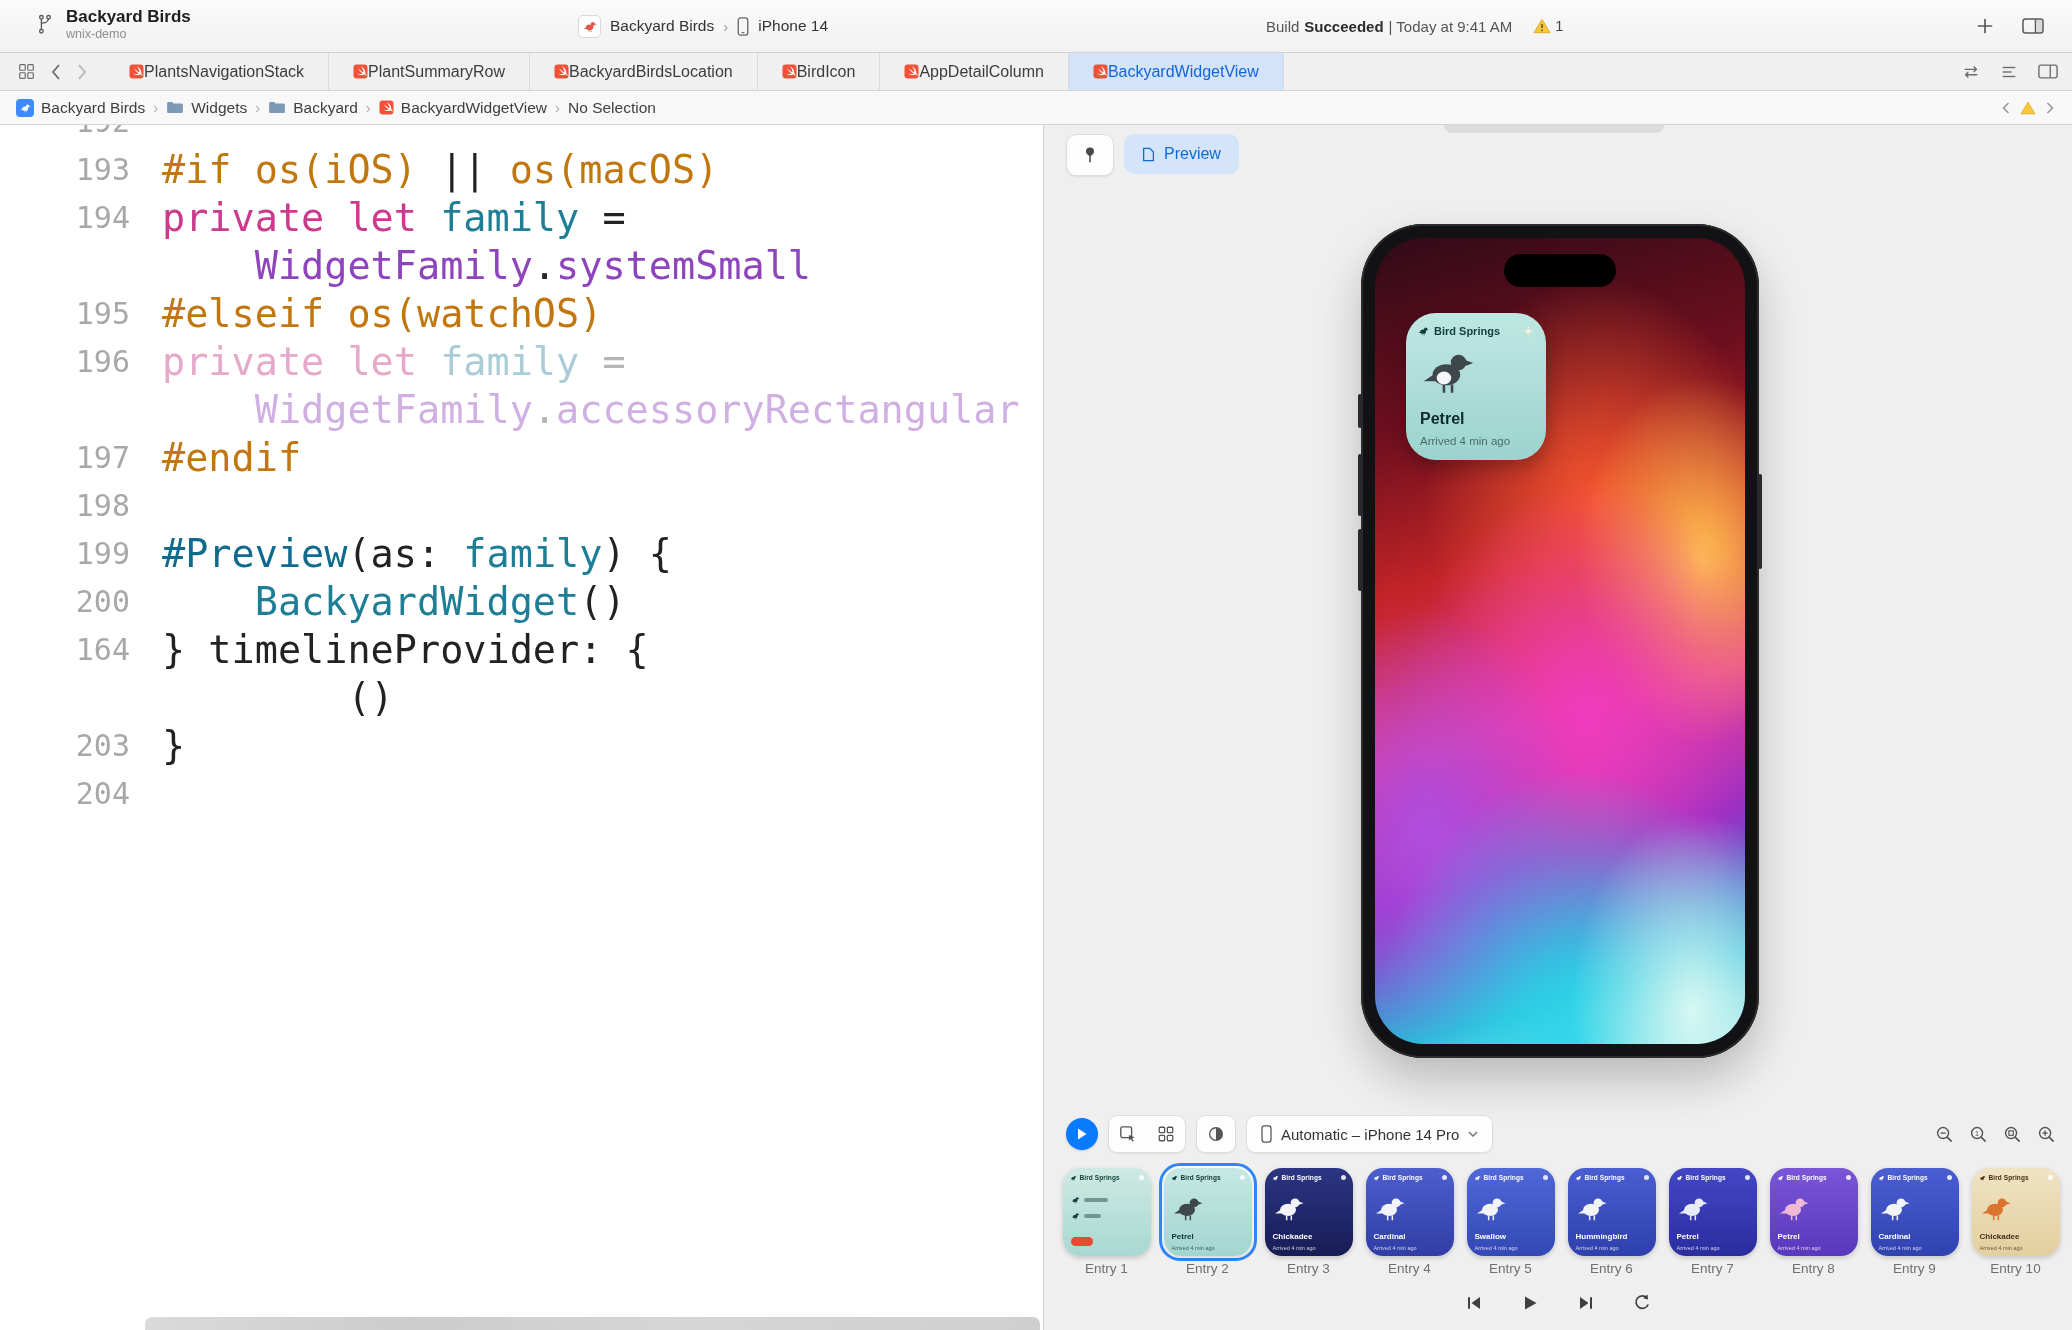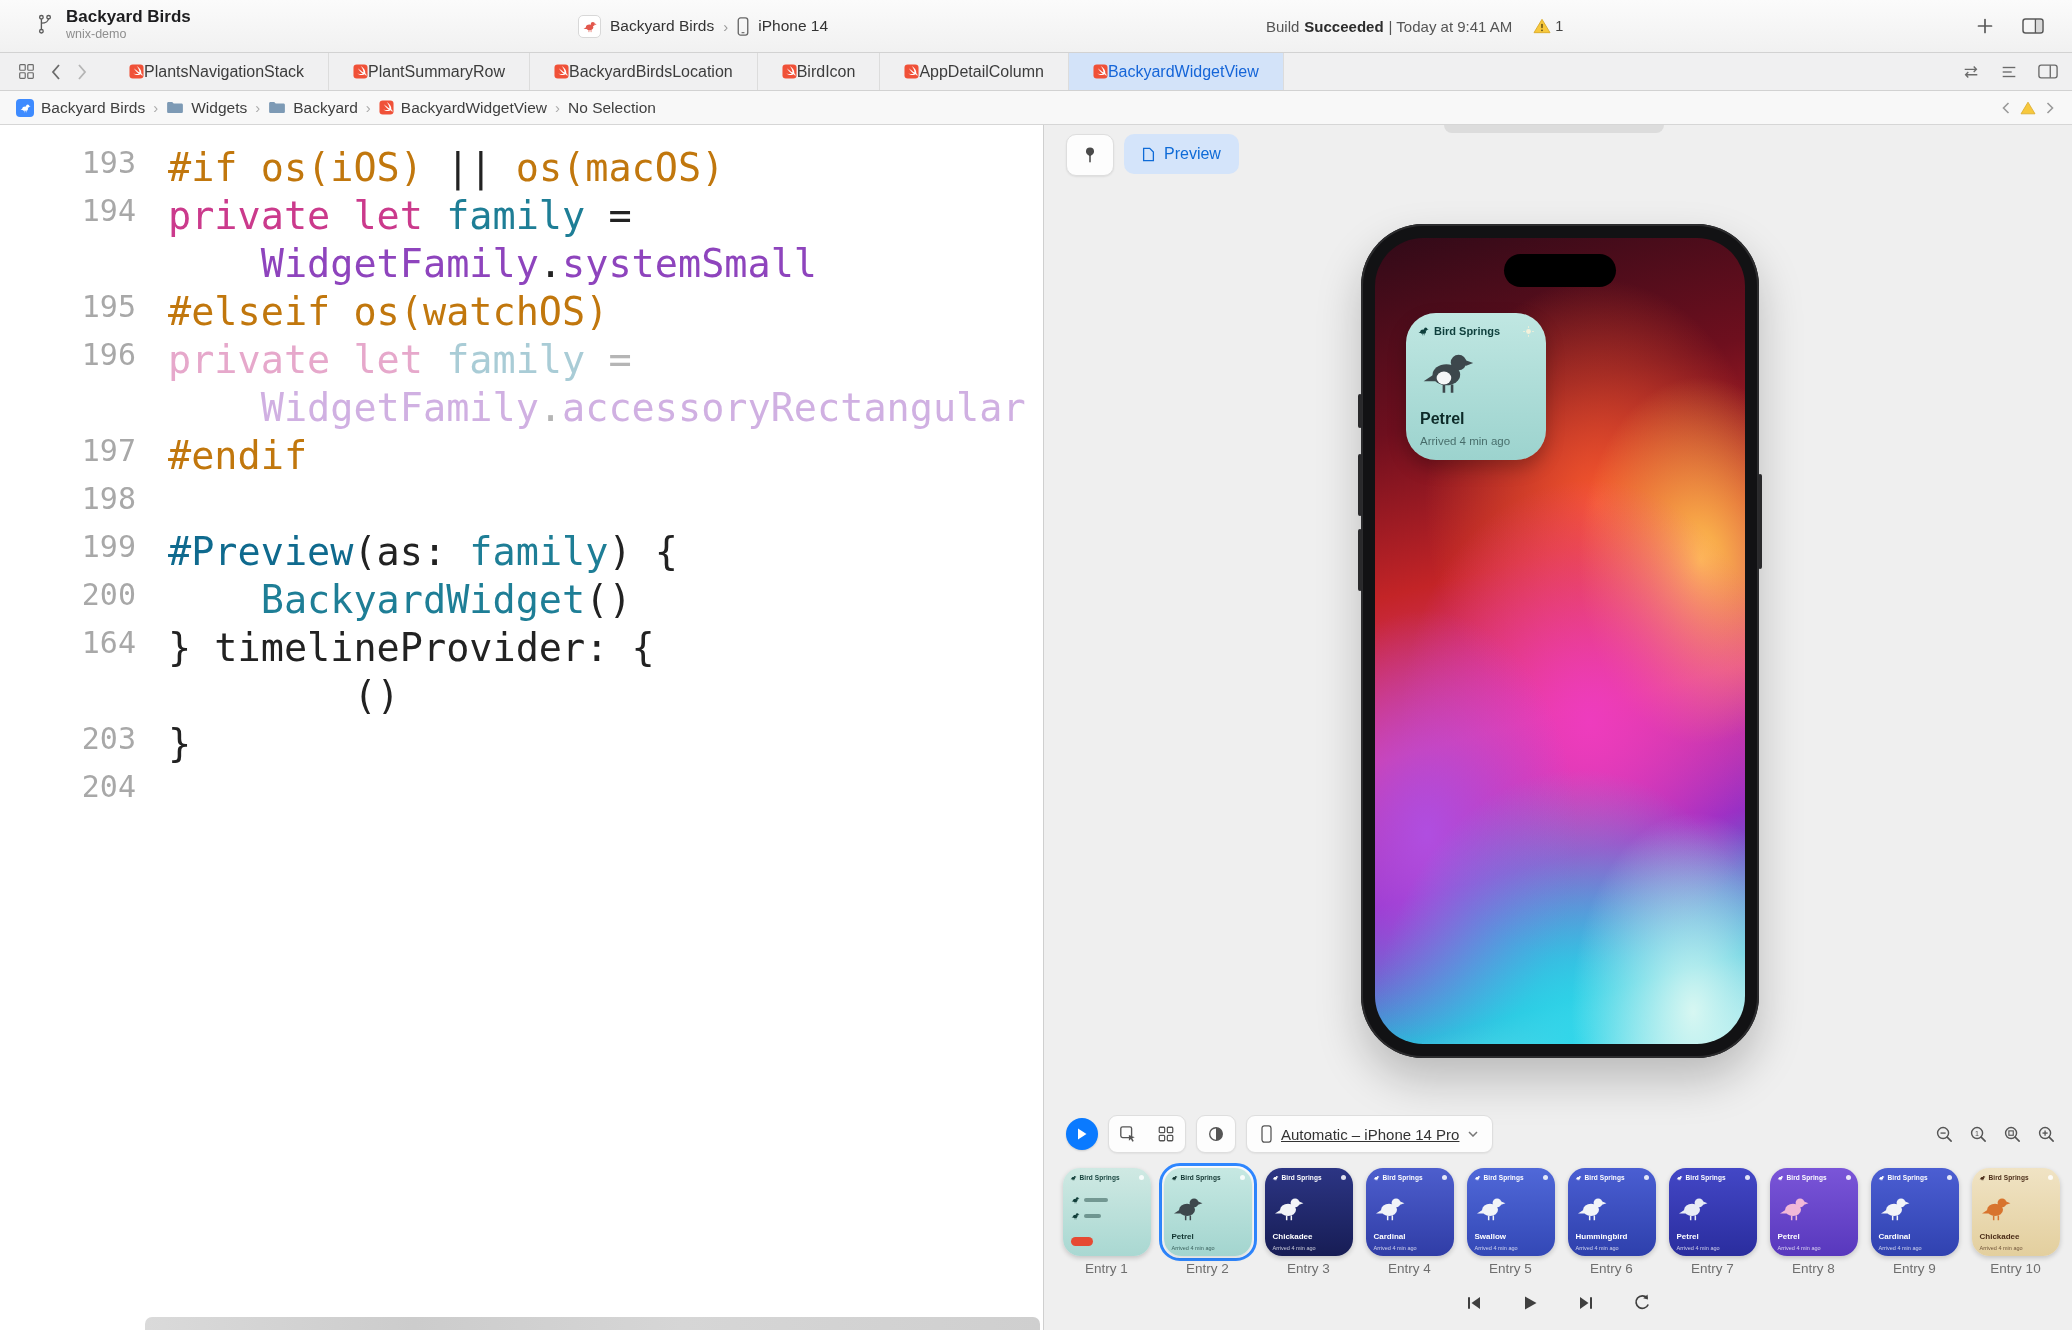--- a/index.html
+++ b/index.html
@@ -28,21 +28,21 @@
   .tabbar-right{position:absolute;right:14px;top:53px;height:37px;display:flex;align-items:center;gap:20px;}
   
   .jumpbar{position:absolute;top:91px;left:0;right:0;height:33px;background:#f8f8f8;border-bottom:1px solid #d6d6d6;display:flex;align-items:center;padding-left:16px;gap:8px;font-size:15.5px;color:#3f3f3f;}
   .bc-item{display:flex;align-items:center;gap:7px;}
   .bc-sep{color:#ababab;font-size:15px;}
   .bc-app{width:18px;height:18px;border-radius:4px;background:#3e8bff;display:flex;align-items:center;justify-content:center;}
   .jump-right{position:absolute;right:18px;display:flex;align-items:center;gap:10px;}
   
   .editor{position:absolute;left:0;top:125px;bottom:0;width:1043px;background:#fff;overflow:hidden;}
   .code-wrap{margin-top:-28px;}
-  .code-line{display:flex;height:48px;margin-left:6px;}
+  .code-line{display:flex;height:48px;align-items:center;}
   .lnum{width:130px;flex:none;text-align:right;padding-right:32px;color:#a8a8a8;
         font-family:"DejaVu Sans Mono",monospace;font-size:30px;}
   .ctext{font-family:"DejaVu Sans Mono",monospace;font-size:38.5px;white-space:pre;letter-spacing:0;}
   .tk-dir{color:#c1770d;}
   .tk-kw{color:#cb3a8c;font-weight:500;}
   .tk-decl{color:#1e7e96;}
   .tk-type{color:#8e44bd;}
   .tk-macro{color:#0f6a8e;}
   .tk-plain{color:#222;}
   .tk-kw-f{color:#e6a8cb;}
@@ -75,21 +75,21 @@
   .widget-head{display:flex;align-items:center;gap:5px;font-size:11px;font-weight:700;color:#0e3f3c;}
   .widget-head .spacer{flex:1;}
   .widget-bird{position:absolute;left:16px;top:34px;}
   .widget-title{position:absolute;left:14px;bottom:32px;font-size:16px;font-weight:700;color:#0d2a28;}
   .widget-sub{position:absolute;left:14px;bottom:13px;font-size:11.5px;color:rgba(13,42,40,.62);}
   
   .controls{position:absolute;left:22px;right:16px;top:988px;height:42px;display:flex;align-items:center;gap:10px;}
   .play-btn{width:32px;height:32px;border-radius:50%;background:#0a7aff;display:flex;align-items:center;justify-content:center;box-shadow:0 1px 2px rgba(0,0,0,.15);}
   .ctl-pill{height:36px;background:#fdfdfd;border:1px solid #dedede;border-radius:9px;display:flex;align-items:center;box-shadow:0 1px 2px rgba(0,0,0,.06);}
   .ctl-cell{width:38px;height:36px;display:flex;align-items:center;justify-content:center;}
-  .device-pill{height:36px;background:#fdfdfd;border:1px solid #dedede;border-radius:9px;display:flex;align-items:center;gap:9px;padding:0 14px;font-size:15px;color:#333;box-shadow:0 1px 2px rgba(0,0,0,.06);text-decoration:underline;}
+  .device-pill{height:36px;background:#fdfdfd;border:1px solid #dedede;border-radius:9px;display:flex;align-items:center;gap:9px;padding:0 14px;font-size:15px;color:#333;box-shadow:0 1px 2px rgba(0,0,0,.06);}
   .ctl-spacer{flex:1;}
   .zoom-group{display:flex;align-items:center;gap:15px;}
   
   .entries{position:absolute;left:12px;top:1038px;display:flex;}
   .entry{width:101px;text-align:center;}
   .thumbwrap{width:88px;height:88px;margin:0 auto;border-radius:21px;border:3px solid transparent;padding:2px;box-sizing:content-box;}
   .thumbwrap.selected{border-color:#2f87ff;background:#fff;}
   .thumb{width:88px;height:88px;border-radius:17px;position:relative;overflow:hidden;box-shadow:0 2px 5px rgba(0,0,0,.18);}
   .th-head{position:absolute;top:6px;left:7px;right:7px;display:flex;align-items:center;gap:3px;font-size:6.5px;font-weight:700;letter-spacing:.1px;}
   .th-sun{margin-left:auto;width:5px;height:5px;border-radius:50%;background:rgba(255,255,255,.85);}

